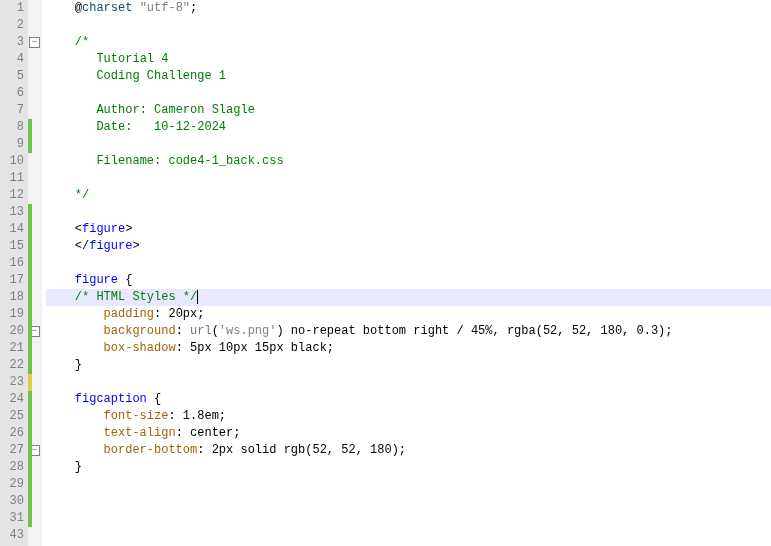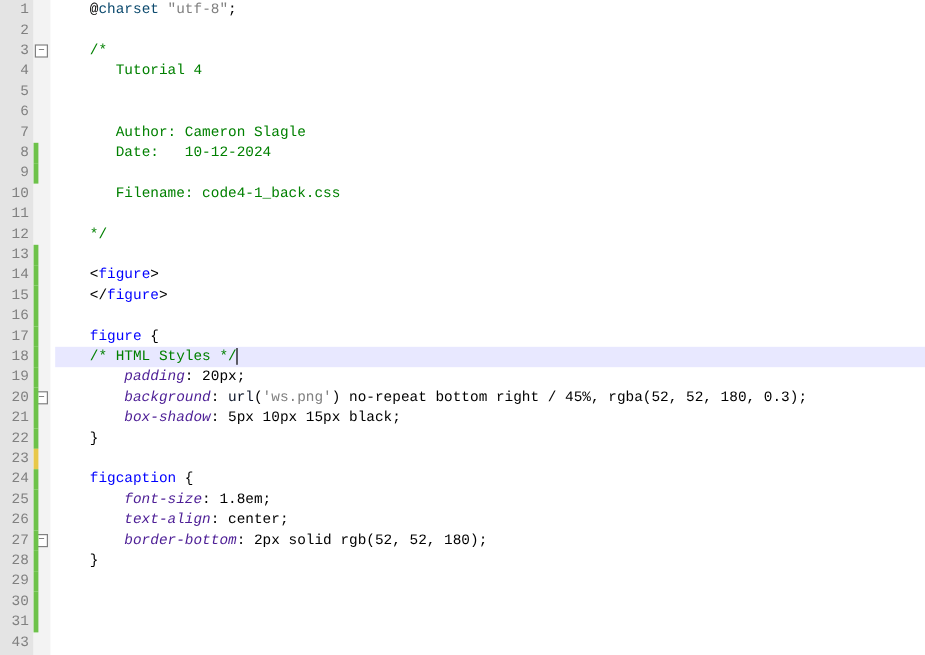--- a/index.html
+++ b/index.html
@@ -60,23 +60,23 @@
   line-height: 17px;
   white-space: pre;
 }
 .line.hl {
   background: #e8e8ff;
 }
 .kw { color: #0c4a6e; }
 .str { color: #808080; }
 .cmt { color: #008000; }
 .tag { color: #0000ff; }
-.prop { color: #4c1d95; font-style: italic; }
+.prop { color: #a16207; }
 .sel { color: #0000ff; }
-.func { color: #0f172a; }
+.func { color: #737373; }
 .txt { color: #000; }
 .cursor {
   display: inline-block;
   width: 1px;
   height: 14px;
   background: #000;
   vertical-align: middle;
 }
 </style>
 </head>
@@ -140,21 +140,21 @@
     <div class="change" style="top: 459px; height: 17px;"></div>
     <div class="change" style="top: 476px; height: 17px;"></div>
     <div class="change" style="top: 493px; height: 17px;"></div>
     <div class="change" style="top: 510px; height: 17px;"></div>
   </div>
 <div class="code">
     <div class="line"><span>    </span><span class="txt">@</span><span class="kw">charset</span><span class="txt"> </span><span class="str">"utf-8"</span><span class="txt">;</span></div>
     <div class="line"></div>
     <div class="line"><span>    </span><span class="cmt">/*</span></div>
     <div class="line"><span>       </span><span class="cmt">Tutorial 4</span></div>
-    <div class="line"><span>       </span></div>
+    <div class="line"><span>       </span><span class="cmt">Coding Challenge 1</span></div>
     <div class="line"><span>       </span><span class="cmt"></span></div>
     <div class="line"><span>       </span><span class="cmt">Author: Cameron Slagle</span></div>
     <div class="line"><span>       </span><span class="cmt">Date:   10-12-2024</span></div>
     <div class="line"><span>       </span><span class="cmt"></span></div>
     <div class="line"><span>       </span><span class="cmt">Filename: code4-1_back.css</span></div>
     <div class="line"><span>    </span><span class="cmt"></span></div>
     <div class="line"><span>    </span><span class="cmt">*/</span></div>
     <div class="line"></div>
     <div class="line"><span>    </span><span class="txt">&lt;</span><span class="tag">figure</span><span class="txt">&gt;</span></div>
     <div class="line"><span>    </span><span class="txt">&lt;/</span><span class="tag">figure</span><span class="txt">&gt;</span></div>

